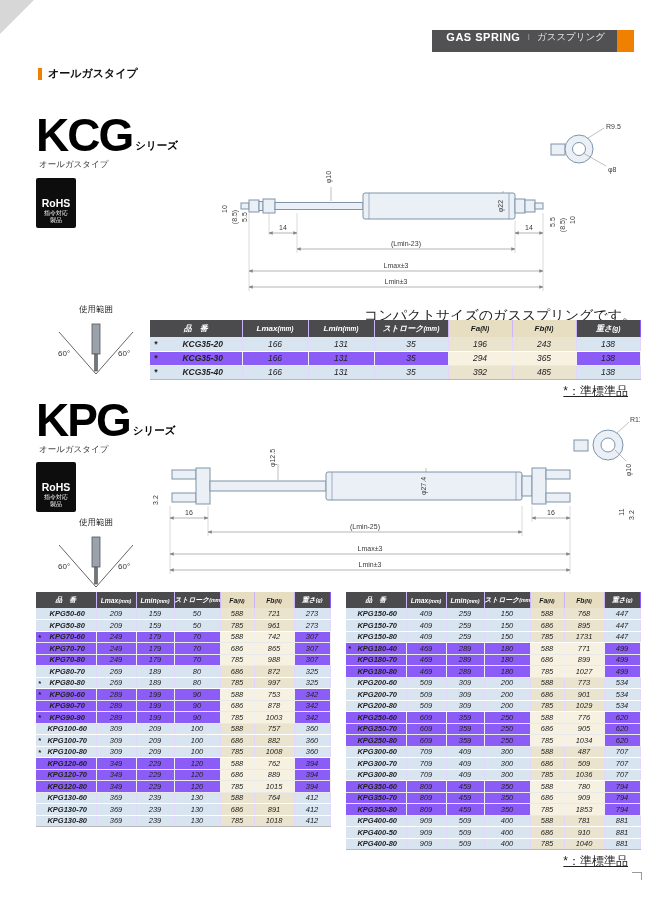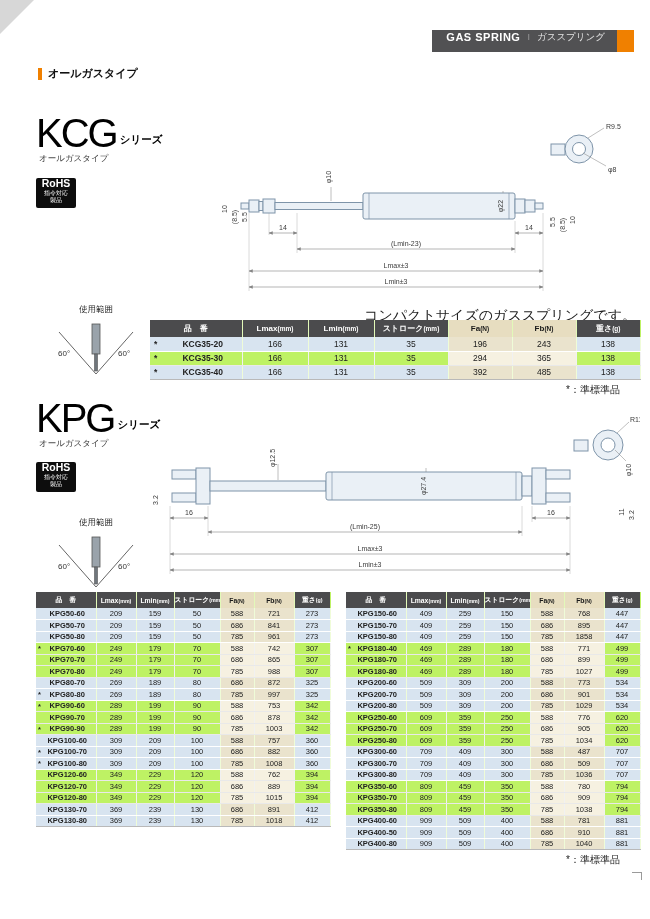--- a/index.html
+++ b/index.html
@@ -18,26 +18,26 @@
   .band-ja { color:#e3e3e3; font-size:9.5px; }
   .band-orange { width:17px; background:#f08000; }
 
   .section-heading { position:absolute; top:66px; left:38px; display:flex; align-items:center; gap:6px;
     font-weight:bold; font-size:11px; color:#111; }
   .orange-bar { width:4px; height:12px; background:#f08000; }
 
   .series-head { position:absolute; left:36px; color:#000; }
   .kcg-head { top:114px; } .kpg-head { top:399px; }
   .series-line { display:flex; align-items:flex-end; gap:3px; }
-  .series-name { font-size:40px; font-weight:normal; letter-spacing:-2px; line-height:.95; }
+  .series-name { font-size:46px; font-weight:bold; letter-spacing:-2px; line-height:.95; }
   .series-suffix { font-size:10.5px; font-weight:bold; padding-bottom:5px; }
   .series-sub { font-size:8.5px; color:#333; margin-top:1px; margin-left:3px; }
 
   .rohs { position:absolute; left:36px; width:40px; background:#0d0d0d; color:#fff;
-    text-align:center; border-radius:2px; padding:0 1px 3px; }
+    text-align:center; border-radius:2px; padding:20px 1px 3px; }
   .kcg-rohs { top:178px; } .kpg-rohs { top:462px; }
   .rohs .r1 { font-size:10.5px; font-weight:bold; line-height:1.1; }
   .rohs .r2 { font-size:6px; line-height:1.25; }
 
   .usage { position:absolute; left:48px; width:96px; text-align:center; }
   .kcg-usage { top:304px; } .kpg-usage { top:517px; }
   .usage-label { font-size:8.5px; color:#222; margin-bottom:2px; }
   .usage svg .ray { stroke:#666; stroke-width:1; }
   .usage svg .spring-body { fill:#9aa3ab; stroke:#555; stroke-width:.8; }
   .usage svg .spring-rod { fill:#6f767c; stroke:#555; stroke-width:.6; }
@@ -48,24 +48,24 @@
   .drawing-kpg { top:414px; left:128px; }
   .drawing .part rect, .drawing .part circle { fill:#eaf0f6; stroke:#7e94a9; stroke-width:1; }
   .drawing .part line { stroke:#7e94a9; stroke-width:.7; }
   .drawing .part .hole { fill:#fff; }
   .drawing .ext line { stroke:#bdbdbd; stroke-width:.55; }
   .drawing .leader line { stroke:#8a8a8a; stroke-width:.55; }
   .drawing .dimline { stroke:#858585; stroke-width:.6; }
   .drawing text { font-size:7px; fill:#3a3a3a; }
 
   .kcg-note { position:absolute; top:307px; right:14px; font-size:14px; color:#222; }
-  .star-note { position:absolute; right:30px; font-size:10px; color:#222; }
+  .star-note { position:absolute; right:22px; font-size:12px; color:#222;text-decoration:underline; }
   .kcg-star-note { top:383px; } .kpg-star-note { top:853px; }
 
-  table.spec { position:absolute; border-collapse:collapse; table-layout:fixed; background:#bef264; }
+  table.spec { position:absolute; border-collapse:collapse; table-layout:fixed; background:#8b5cf6;font-style:italic; }
   table.spec th { background:#4b4b4d; color:#fff; font-weight:bold; text-align:center;
     white-space:nowrap; overflow:hidden; border-right:1px solid rgba(255,255,255,.55); }
   table.spec th.th-cream { background:#e7ddc0; color:#1a1a1a; }
   table.spec th:last-child { border-right:none; }
   table.spec td { text-align:center; color:#222; border-right:1px solid rgba(255,255,255,.75);
     border-bottom:1px solid #fff; overflow:hidden; white-space:nowrap; }
   table.spec tr:not(.band-blue) td { border-bottom-color:#e9e9e9; border-right-color:#f1f1f1; }
   table.spec tr.band-blue td { background:#d8e4f0; }
   table.spec td.col-cream { background:#f6f1e1; }
   table.spec tr.band-blue td.col-cream { background:#eae3cd; }
@@ -355,29 +355,20 @@
         <tr class="band-blue">
           <td class="col-part"><span class="star"></span><span>KPG50-60</span></td>
           <td>209</td>
           <td>159</td>
           <td>50</td>
           <td class="col-cream">588</td>
           <td class="col-cream">721</td>
           <td>273</td>
         </tr>
         <tr class="band-blue">
-          <td class="col-part"><span class="star"></span><span>KPG50-70</span></td>
-          <td>209</td>
-          <td>159</td>
-          <td>50</td>
-          <td class="col-cream">686</td>
-          <td class="col-cream">841</td>
-          <td>273</td>
-        </tr>
-        <tr class="band-blue">
           <td class="col-part"><span class="star"></span><span>KPG50-80</span></td>
           <td>209</td>
           <td>159</td>
           <td>50</td>
           <td class="col-cream">785</td>
           <td class="col-cream">961</td>
           <td>273</td>
         </tr>
         <tr>
           <td class="col-part"><span class="star">*</span><span>KPG70-60</span></td>
@@ -497,20 +488,29 @@
           <td>394</td>
         </tr>
         <tr>
           <td class="col-part"><span class="star"></span><span>KPG120-80</span></td>
           <td>349</td>
           <td>229</td>
           <td>120</td>
           <td class="col-cream">785</td>
           <td class="col-cream">1015</td>
           <td>394</td>
+        </tr>
+        <tr class="band-blue">
+          <td class="col-part"><span class="star"></span><span>KPG130-60</span></td>
+          <td>369</td>
+          <td>239</td>
+          <td>130</td>
+          <td class="col-cream">588</td>
+          <td class="col-cream">764</td>
+          <td>412</td>
         </tr>
         <tr class="band-blue">
           <td class="col-part"><span class="star"></span><span>KPG130-70</span></td>
           <td>369</td>
           <td>239</td>
           <td>130</td>
           <td class="col-cream">686</td>
           <td class="col-cream">891</td>
           <td>412</td>
         </tr>
@@ -556,21 +556,21 @@
           <td class="col-cream">686</td>
           <td class="col-cream">895</td>
           <td>447</td>
         </tr>
         <tr class="band-blue">
           <td class="col-part"><span class="star"></span><span>KPG150-80</span></td>
           <td>409</td>
           <td>259</td>
           <td>150</td>
           <td class="col-cream">785</td>
-          <td class="col-cream">1858</td>
+          <td class="col-cream">1731</td>
           <td>447</td>
         </tr>
         <tr>
           <td class="col-part"><span class="star">*</span><span>KPG180-40</span></td>
           <td>469</td>
           <td>289</td>
           <td>180</td>
           <td class="col-cream">588</td>
           <td class="col-cream">771</td>
           <td>499</td>
@@ -691,21 +691,21 @@
           <td class="col-cream">686</td>
           <td class="col-cream">909</td>
           <td>794</td>
         </tr>
         <tr>
           <td class="col-part"><span class="star"></span><span>KPG350-80</span></td>
           <td>809</td>
           <td>459</td>
           <td>350</td>
           <td class="col-cream">785</td>
-          <td class="col-cream">1038</td>
+          <td class="col-cream">1853</td>
           <td>794</td>
         </tr>
         <tr class="band-blue">
           <td class="col-part"><span class="star"></span><span>KPG400-60</span></td>
           <td>909</td>
           <td>509</td>
           <td>400</td>
           <td class="col-cream">588</td>
           <td class="col-cream">781</td>
           <td>881</td>

